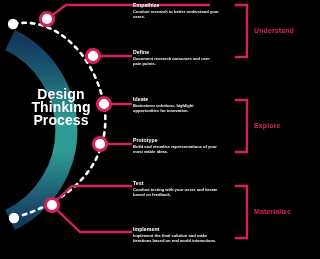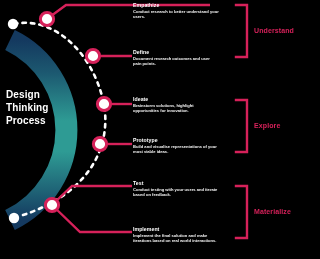--- a/index.html
+++ b/index.html
@@ -2,23 +2,23 @@
 <html><head>
 <meta charset="utf-8">
 <style>
   html,body{margin:0;padding:0;background:#000;}
   body{width:300px;height:259px;overflow:hidden;
        font-family:"Liberation Sans",sans-serif;
        -webkit-font-smoothing:antialiased;}
   #stage{position:relative;width:300px;height:259px;background:#000;}
   svg.layer{position:absolute;left:0;top:0;width:300px;height:259px;}
 
-  .arc-title{position:absolute;left:6px;top:88px;width:78px;
-             color:#fff;font-size:10px;font-weight:bold;line-height:13px;
-             letter-spacing:.1px;}
+  .arc-title{position:absolute;left:22px;top:88px;width:78px;
+             color:#fff;font-size:14px;font-weight:bold;line-height:13px;
+             letter-spacing:.1px;text-align:center;}
 
   .step{position:absolute;width:86px;}
   .step .s-title{color:#fff;font-size:5.2px;font-weight:bold;
                  line-height:6px;letter-spacing:.05px;margin:0 0 1.2px 0;}
   .step .s-desc{color:#fff;font-size:4.1px;font-weight:bold;
                 line-height:5px;letter-spacing:0;opacity:.97;margin:0;}
 
   .phase{position:absolute;color:#D6215A;font-size:7px;font-weight:bold;
          letter-spacing:.1px;white-space:nowrap;}
 </style>

